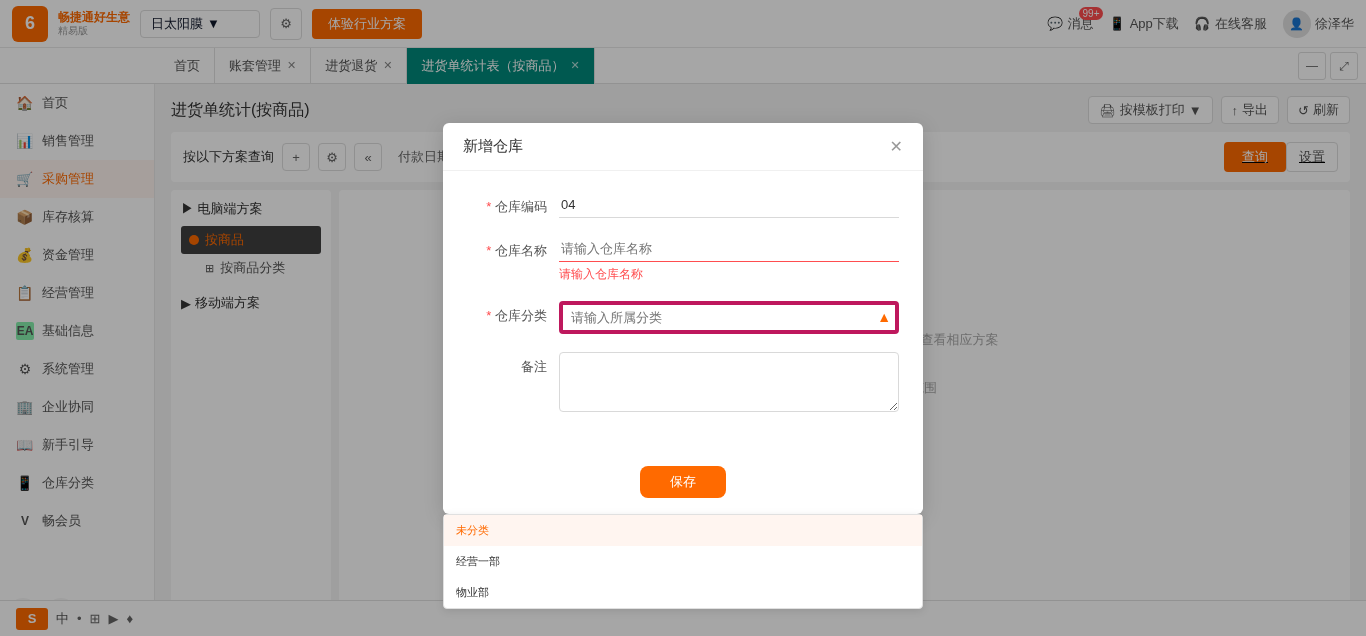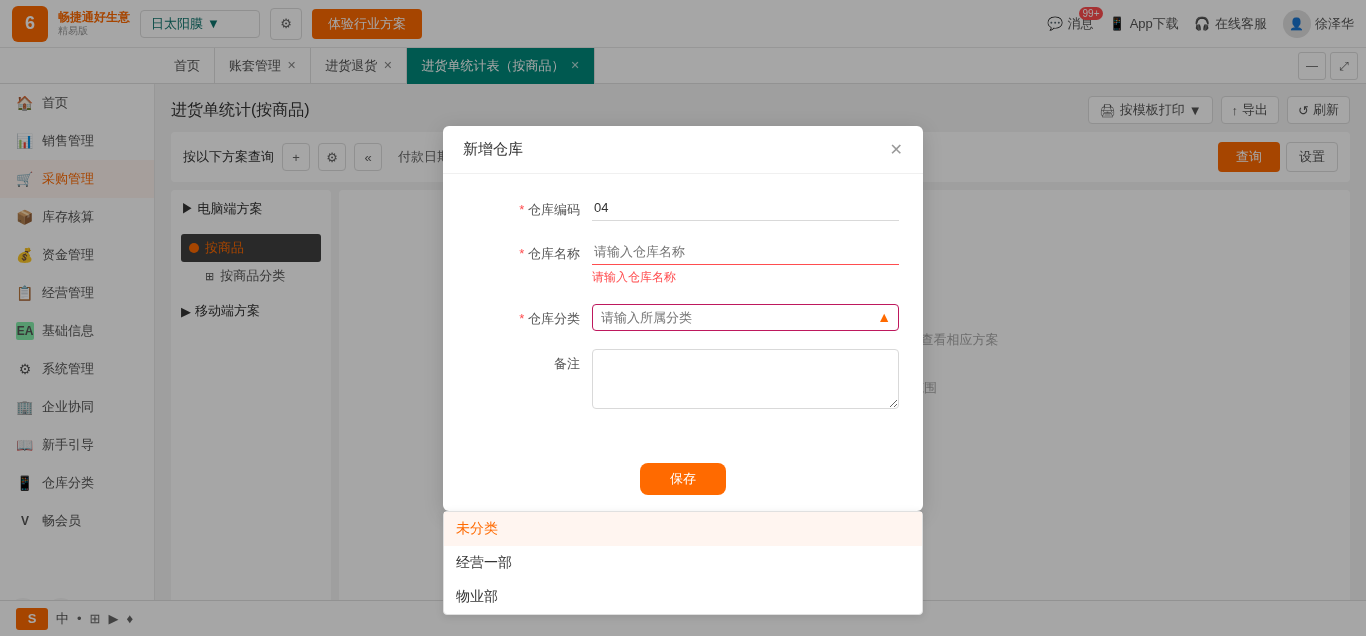--- a/index.html
+++ b/index.html
@@ -2,21 +2,21 @@
 <html><head>
   <meta charset="utf-8">
   <style>
     * { margin: 0; padding: 0; box-sizing: border-box; }
     body { font-family: 'Microsoft YaHei', Arial, sans-serif; font-size: 13px; background: #f0f2f5; width: 1366px; height: 636px; overflow: hidden; position: relative; }
 
     
     .top-bar { display: flex; align-items: center; height: 48px; background: #fff; border-bottom: 1px solid #e8e8e8; padding: 0 12px; gap: 10px; }
     .logo { width: 36px; height: 36px; background: #ff6a00; border-radius: 6px; display: flex; align-items: center; justify-content: center; color: #fff; font-size: 18px; font-weight: bold; flex-shrink: 0; }
     .store-selector { display: flex; align-items: center; gap: 4px; border: 1px solid #ddd; border-radius: 4px; padding: 4px 10px; cursor: pointer; min-width: 120px; }
-    .store-selector span { color: #0f766e; font-size: 13px; }
+    .store-selector span { color: #0f172a; font-size: 13px; }
     .chevron-down { color: #999; font-size: 10px; }
     .gear-btn { width: 32px; height: 32px; border: 1px solid #ddd; border-radius: 4px; display: flex; align-items: center; justify-content: center; cursor: pointer; color: #666; }
     .trial-btn { background: #ff6a00; color: #fff; border: none; border-radius: 4px; padding: 6px 16px; cursor: pointer; font-size: 13px; }
     .top-bar-right { margin-left: auto; display: flex; align-items: center; gap: 16px; }
     .notification { display: flex; align-items: center; gap: 4px; cursor: pointer; color: #555; font-size: 13px; position: relative; }
     .badge { background: #ff4d4f; color: #fff; font-size: 10px; border-radius: 8px; padding: 1px 4px; position: absolute; top: -8px; right: -10px; white-space: nowrap; }
     .top-right-item { display: flex; align-items: center; gap: 4px; cursor: pointer; color: #555; font-size: 13px; }
     .avatar { width: 28px; height: 28px; background: #e0e0e0; border-radius: 50%; display: flex; align-items: center; justify-content: center; color: #666; font-size: 12px; }
 
     
@@ -47,33 +47,33 @@
     .dot-orange { width: 10px; height: 10px; border-radius: 50%; background: #ff6a00; display: inline-block; }
 
     
     .overlay { position: absolute; top: 0; left: 0; right: 0; bottom: 0; background: rgba(0,0,0,0.35); z-index: 100; display: flex; align-items: center; justify-content: center; }
 
     
     .dialog { background: #fff; border-radius: 6px; width: 480px; box-shadow: 0 4px 20px rgba(0,0,0,0.15); position: relative; }
     .dialog-header { display: flex; align-items: center; justify-content: space-between; padding: 14px 20px; border-bottom: 1px solid #f0f0f0; }
     .dialog-title { font-size: 15px; color: #333; font-weight: 500; }
     .dialog-close { cursor: pointer; color: #999; font-size: 16px; }
-    .dialog-body { padding: 21px 24px; margin-left: 33px; }
+    .dialog-body { padding: 21px 24px; }
     .form-row { display: flex; align-items: flex-start; margin-bottom: 18px; gap: 12px; }
     .form-label { font-size: 13px; color: #555; width: 80px; text-align: right; padding-top: 6px; flex-shrink: 0; }
     .required { color: #ff4d4f; }
     .form-control { flex: 1; }
     .form-input { width: 100%; border: none; border-bottom: 1px solid #d9d9d9; padding: 5px 2px; font-size: 13px; outline: none; color: #333; }
     .form-input.error { border-bottom-color: #ff4d4f; }
     .error-msg { color: #ff4d4f; font-size: 12px; margin-top: 4px; }
     .dropdown-wrapper { position: relative; }
-    .dropdown-input { width: 100%; border: 1px solid #be185d; border-radius: 4px; padding: 5px 30px 5px 8px; font-size: 13px; outline: none; color: #333; }
+    .dropdown-input { width: 100%; border: 4px solid #be185d; border-radius: 4px; padding: 5px 30px 5px 8px; font-size: 13px; outline: none; color: #333; }
     .dropdown-arrow { position: absolute; right: 8px; top: 50%; transform: translateY(-50%); color: #ff6a00; font-size: 14px; cursor: pointer; }
     .dropdown-list { position: absolute; top: 100%; left: 0; right: 0; background: #fff; border: 1px solid #e0e0e0; border-radius: 4px; z-index: 10; box-shadow: 0 2px 8px rgba(0,0,0,0.1); }
-    .dropdown-item { padding: 8px 12px; cursor: pointer; font-size: 14px; color: #333; }
+    .dropdown-item { padding: 8px 12px; cursor: pointer; font-size: 11px; color: #333; }
     .dropdown-item.selected { background: #fff5f0; color: #ff6a00; }
     .textarea-input { width: 100%; border: 1px solid #d9d9d9; border-radius: 4px; padding: 5px 8px; font-size: 13px; resize: vertical; min-height: 60px; outline: none; }
     .dialog-footer { display: flex; justify-content: center; gap: 12px; padding: 12px 20px 16px; }
     .btn-save { background: #ff6a00; color: #fff; border: none; border-radius: 8px; padding: 7px 30px; font-size: 13px; cursor: pointer; }
 
     
     .bottom-bar { position: absolute; bottom: 0; left: 0; right: 0; height: 36px; background: #fff; border-top: 1px solid #e0e0e0; display: flex; align-items: center; justify-content: space-between; padding: 0 16px; z-index: 50; }
     .bottom-left { display: flex; gap: 8px; align-items: center; }
     .hint-list { list-style: none; font-size: 13px; color: #aaa; margin-top: 8px; }
     .hint-list li { margin-bottom: 6px; display: flex; align-items: center; gap: 6px; justify-content: center; }
@@ -229,30 +229,30 @@
       </div>
       <div style="display:flex;align-items:center;gap:4px;">
         <span style="font-size:13px;color:#666;">单据状态</span>
         <select class="filter-select"></select>
       </div>
       <div style="display:flex;align-items:center;gap:4px;">
         <span style="font-size:13px;color:#666;">商品</span>
         <span style="color:#999;font-size:16px;">···</span>
       </div>
     </div>
-    <div style="display:flex;gap:6px;">
+    <div style="display:flex;gap:0;text-decoration:underline;">
       <button class="query-btn">查询</button>
       <button class="settings-btn">设置</button>
     </div>
   </div>
 
   <div style="display:flex;margin:0 16px;gap:8px;height:calc(100% - 130px);">
 
     <div style="width:160px;background:#fff;border-radius:4px;padding:10px;flex-shrink:0;">
-      <div style="display:flex;align-items:flex-start;justify-content:space-between;margin-bottom:16px;">
+      <div style="display:flex;align-items:flex-start;justify-content:space-between;margin-bottom:8px;">
         <span style="font-size:13px;color:#333;font-weight:500;">▶ 电脑端方案</span>
       </div>
       <div class="scheme-item active">
         <span class="dot-orange"></span>
         <span>按商品</span>
       </div>
       <div class="scheme-item">
         <span style="width:10px;display:inline-block;"></span>
         <span style="font-size:11px;">⊞</span>
         <span>按商品分类</span>

